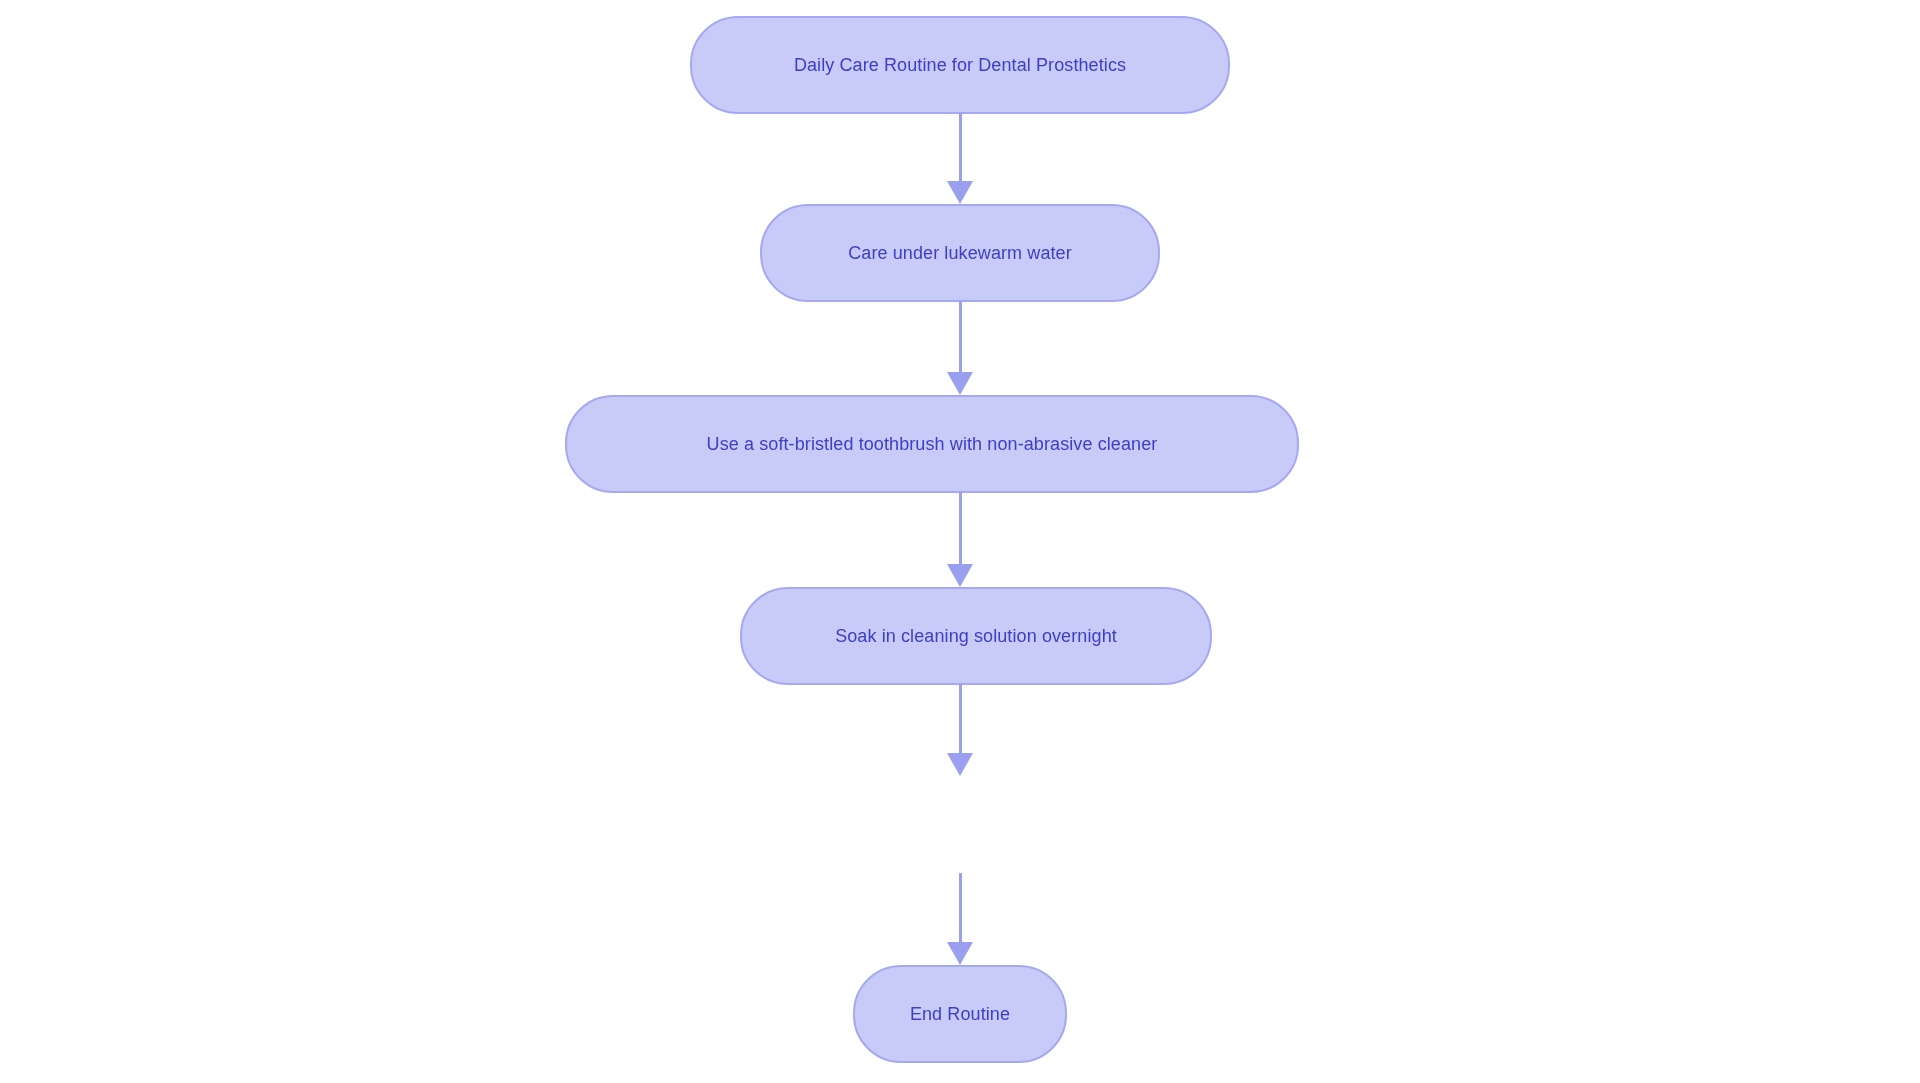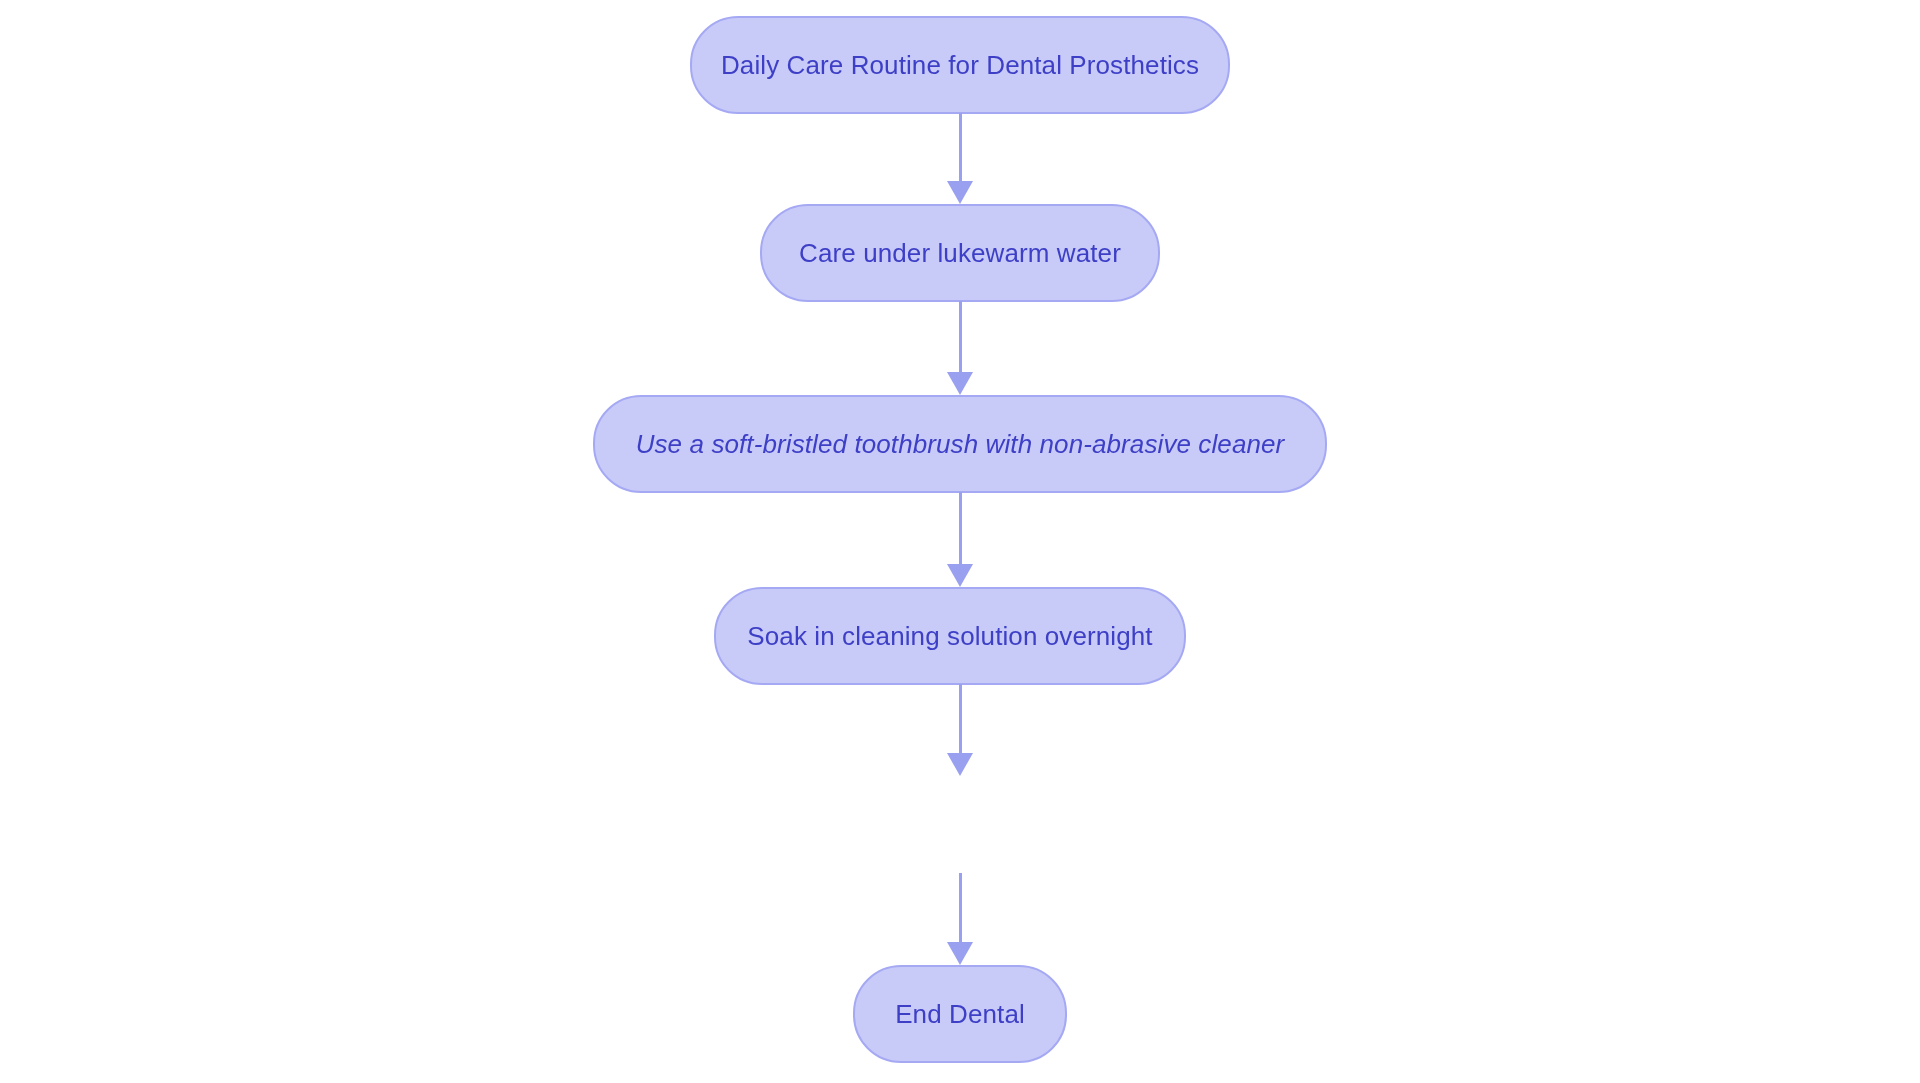--- a/index.html
+++ b/index.html
@@ -18,21 +18,21 @@
   .flow-node {
     position: absolute;
     box-sizing: border-box;
     background: #c8caf8;
     border: 2px solid #a5a9f3;
     border-radius: 48px;
     display: flex;
     align-items: center;
     justify-content: center;
     color: #3d3fc6;
-    font-size: 26px;
+    font-size: 18px;
     letter-spacing: 0.1px;
     white-space: nowrap;
     height: 98px;
   }
   .node-label {
     display: block;
     text-align: center;
   }
   .connector {
     position: absolute;
@@ -52,22 +52,22 @@
     bottom: 0;
     width: 0;
     height: 0;
     border-left: 13px solid transparent;
     border-right: 13px solid transparent;
     border-top: 23px solid #9aa0f0;
   }
   
   #node-0 { left: 690px;  top: 16px;  width: 540px; }
   #node-1 { left: 760px;  top: 204px; width: 400px; }
-  #node-2 { left: 593px;  top: 395px; width: 734px; font-style: italic; }
-  #node-3 { left: 714px;  top: 587px; width: 472px; }
+  #node-2 { left: 565px;  top: 395px; width: 734px; }
+  #node-3 { left: 740px;  top: 587px; width: 472px; }
   #node-4 { left: 720px;  top: 776px; width: 480px; }
   #node-5 { left: 853px;  top: 965px; width: 214px; }
   
   #conn-0 { left: 947px; top: 113px; height: 91px; }
   #conn-1 { left: 947px; top: 301px; height: 94px; }
   #conn-2 { left: 947px; top: 492px; height: 95px; }
   #conn-3 { left: 947px; top: 684px; height: 92px; }
   #conn-4 { left: 947px; top: 873px; height: 92px; }
 </style>
 </head>
@@ -111,16 +111,16 @@
     <div class="head"></div>
   </div>
 
 
   <div id="conn-4" class="connector">
     <div class="line"></div>
     <div class="head"></div>
   </div>
 
   <div id="node-5" class="flow-node">
-    <span class="node-label">End Dental</span>
+    <span class="node-label">End Routine</span>
   </div>
 
 </div>
 
 </body></html>

